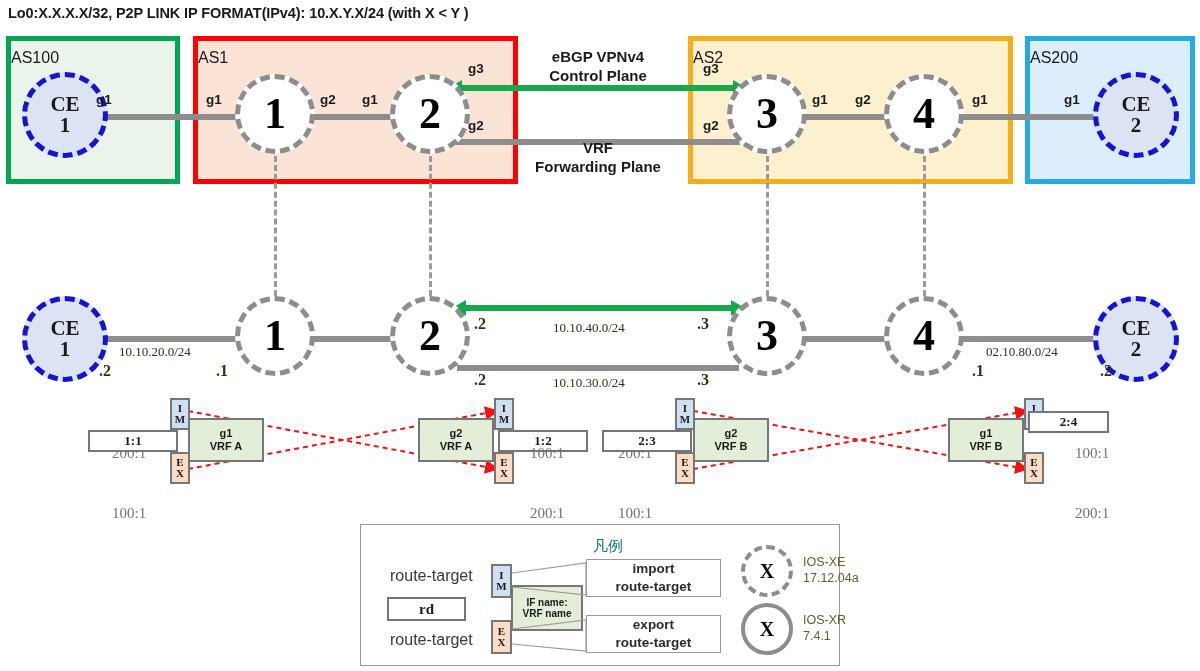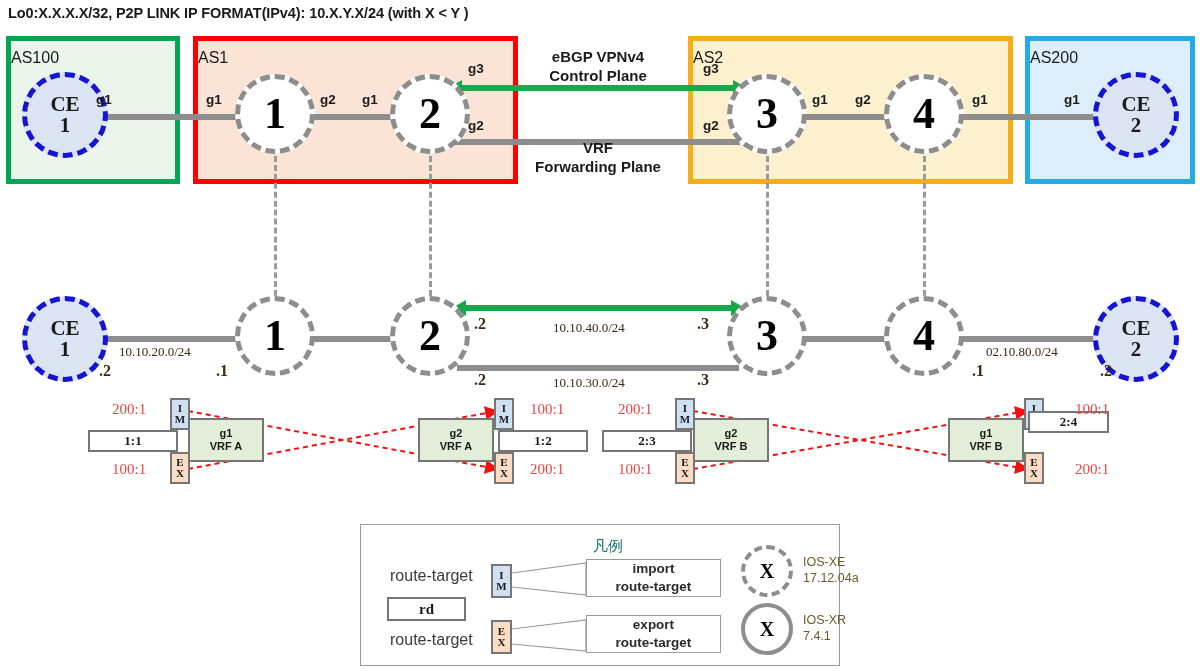--- a/index.html
+++ b/index.html
@@ -42,21 +42,21 @@
   .rdbox{background:#fff;border:2.5px solid #767676;box-sizing:border-box;
          font-size:13px;font-family:"Liberation Serif","DejaVu Serif",serif;color:#1a1a1a;}
   .imbox{background:#cfe0f3;border:2.5px solid #767676;box-sizing:border-box;
          flex-direction:column;font-size:11px;line-height:1.0;color:#1a1a1a;
          font-family:"Liberation Serif","DejaVu Serif",serif;}
   .exbox{background:#fbdcc4;border:2.5px solid #767676;box-sizing:border-box;
          flex-direction:column;font-size:11px;line-height:1.0;color:#1a1a1a;
          font-family:"Liberation Serif","DejaVu Serif",serif;}
   .vrfbox{background:#e2eed7;border:2.5px solid #767676;box-sizing:border-box;
           flex-direction:column;font-size:11px;line-height:1.15;color:#1a1a1a;}
-  .rtval{font-size:15px;color:#ef4444;font-family:"Liberation Serif","DejaVu Serif",serif;white-space:nowrap;}
+  .rtval{font-size:15px;color:#737373;font-family:"Liberation Serif","DejaVu Serif",serif;white-space:nowrap;margin-top:44px;}
 
   
   #legend{left:360px;top:524px;width:480px;height:142px;border:1.5px solid #9a9a9a;background:#fff;box-sizing:border-box;}
   .lg-title{font-size:15px;color:#0f766e;}
   .lg-txt{font-size:16px;color:#3a3a3a;white-space:nowrap;}
   .lg-callout{background:#fff;border:1.5px solid #9a9a9a;box-sizing:border-box;
               flex-direction:column;font-size:13.5px;line-height:1.35;color:#2b2b2b;}
   .lg-ver{font-size:12.5px;color:#6b5b2a;line-height:1.25;white-space:nowrap;}
   .lg-xe{border-radius:50%;border:4px dashed #8d8d8d;background:#fff;box-sizing:border-box;}
   .lg-xr{border-radius:50%;border:4px solid #8d8d8d;background:#fff;box-sizing:border-box;}
@@ -294,20 +294,24 @@
 
   <div class="abs rdbox ctr" style="left:26px;top:72px;width:79px;height:24px;font-size:15px;">rd</div>
   <div class="abs imbox ctr" style="left:130px;top:39px;width:21px;height:34px;">
     <span>I</span>
     <span>M</span>
   </div>
   <div class="abs exbox ctr" style="left:130px;top:95px;width:21px;height:34px;">
     <span>E</span>
     <span>X</span>
   </div>
+  <div class="abs vrfbox ctr" style="left:150px;top:60px;width:72px;height:46px;font-size:10px;">
+    <span>IF name:</span>
+    <span>VRF name</span>
+  </div>
 
   <svg width="480" height="142">
     <path d="M151,48 L225,38 L225,70 L151,62" fill="none" stroke="#9a9a9a" stroke-width="1.2"></path>
     <path d="M151,104 L225,95 L225,126 L151,119" fill="none" stroke="#9a9a9a" stroke-width="1.2"></path>
   </svg>
 
   <div class="abs lg-callout ctr" style="left:225px;top:34px;width:135px;height:38px;">
     <span>import</span>
     <span>route-target</span>
   </div>

